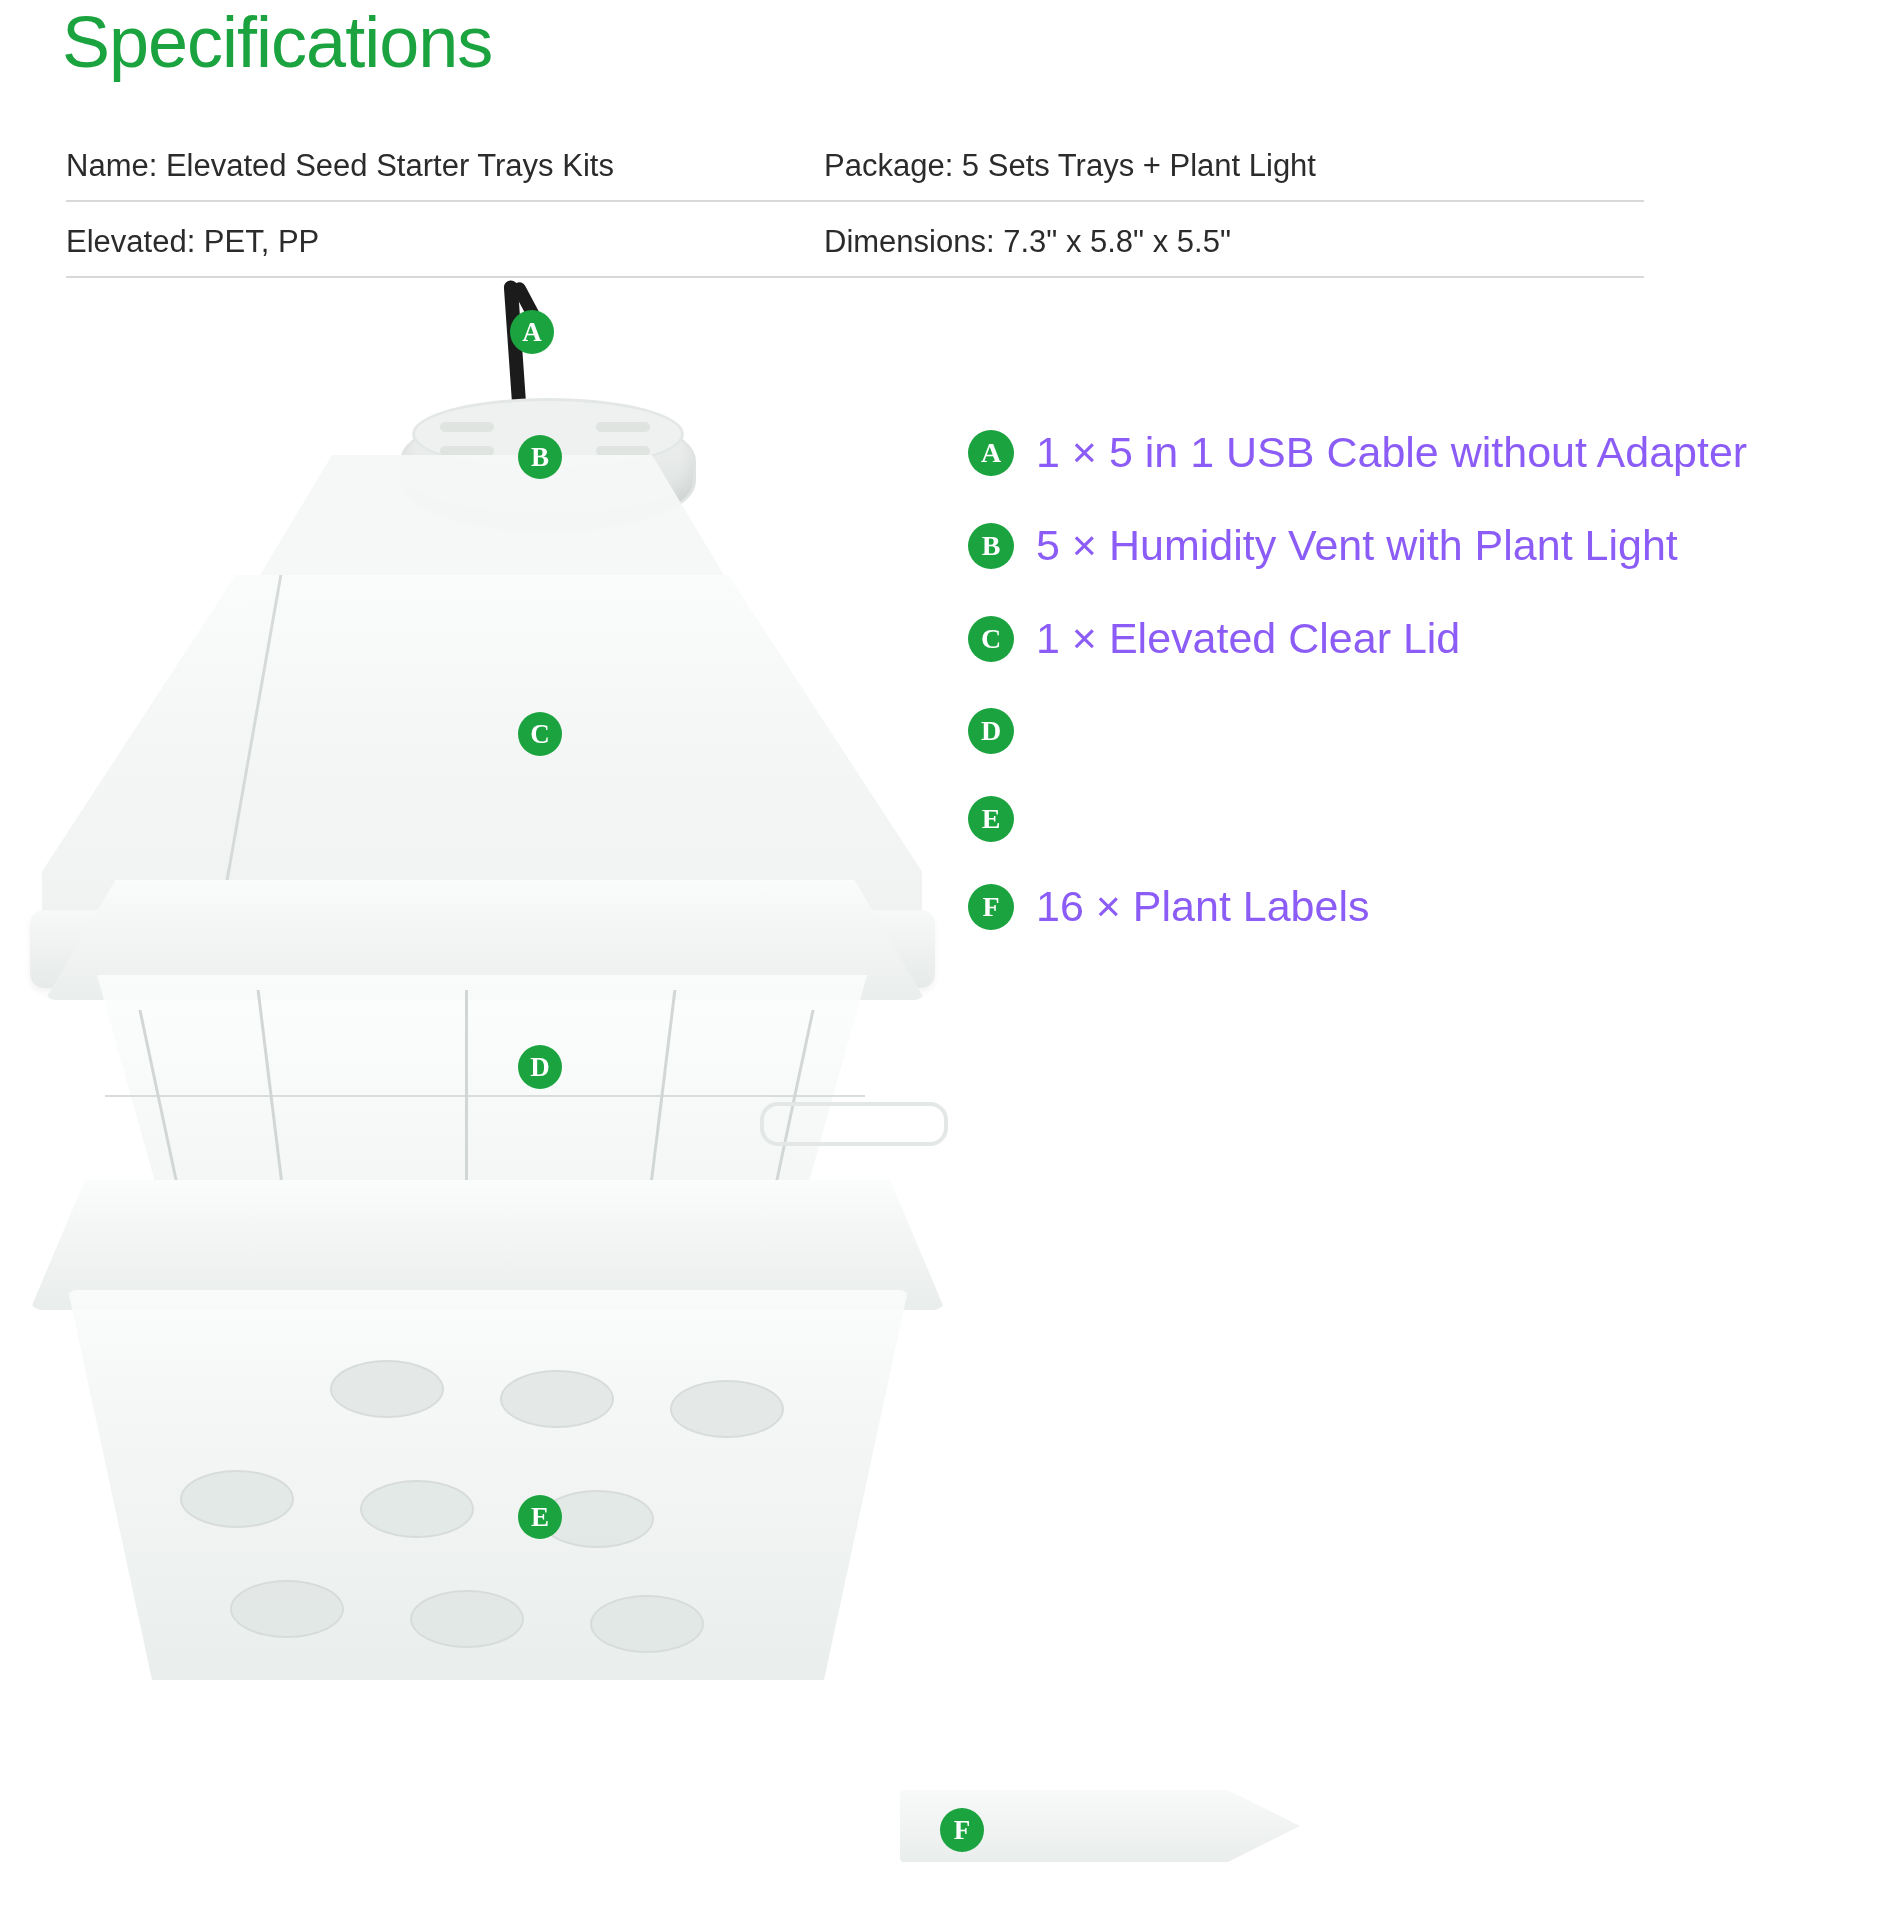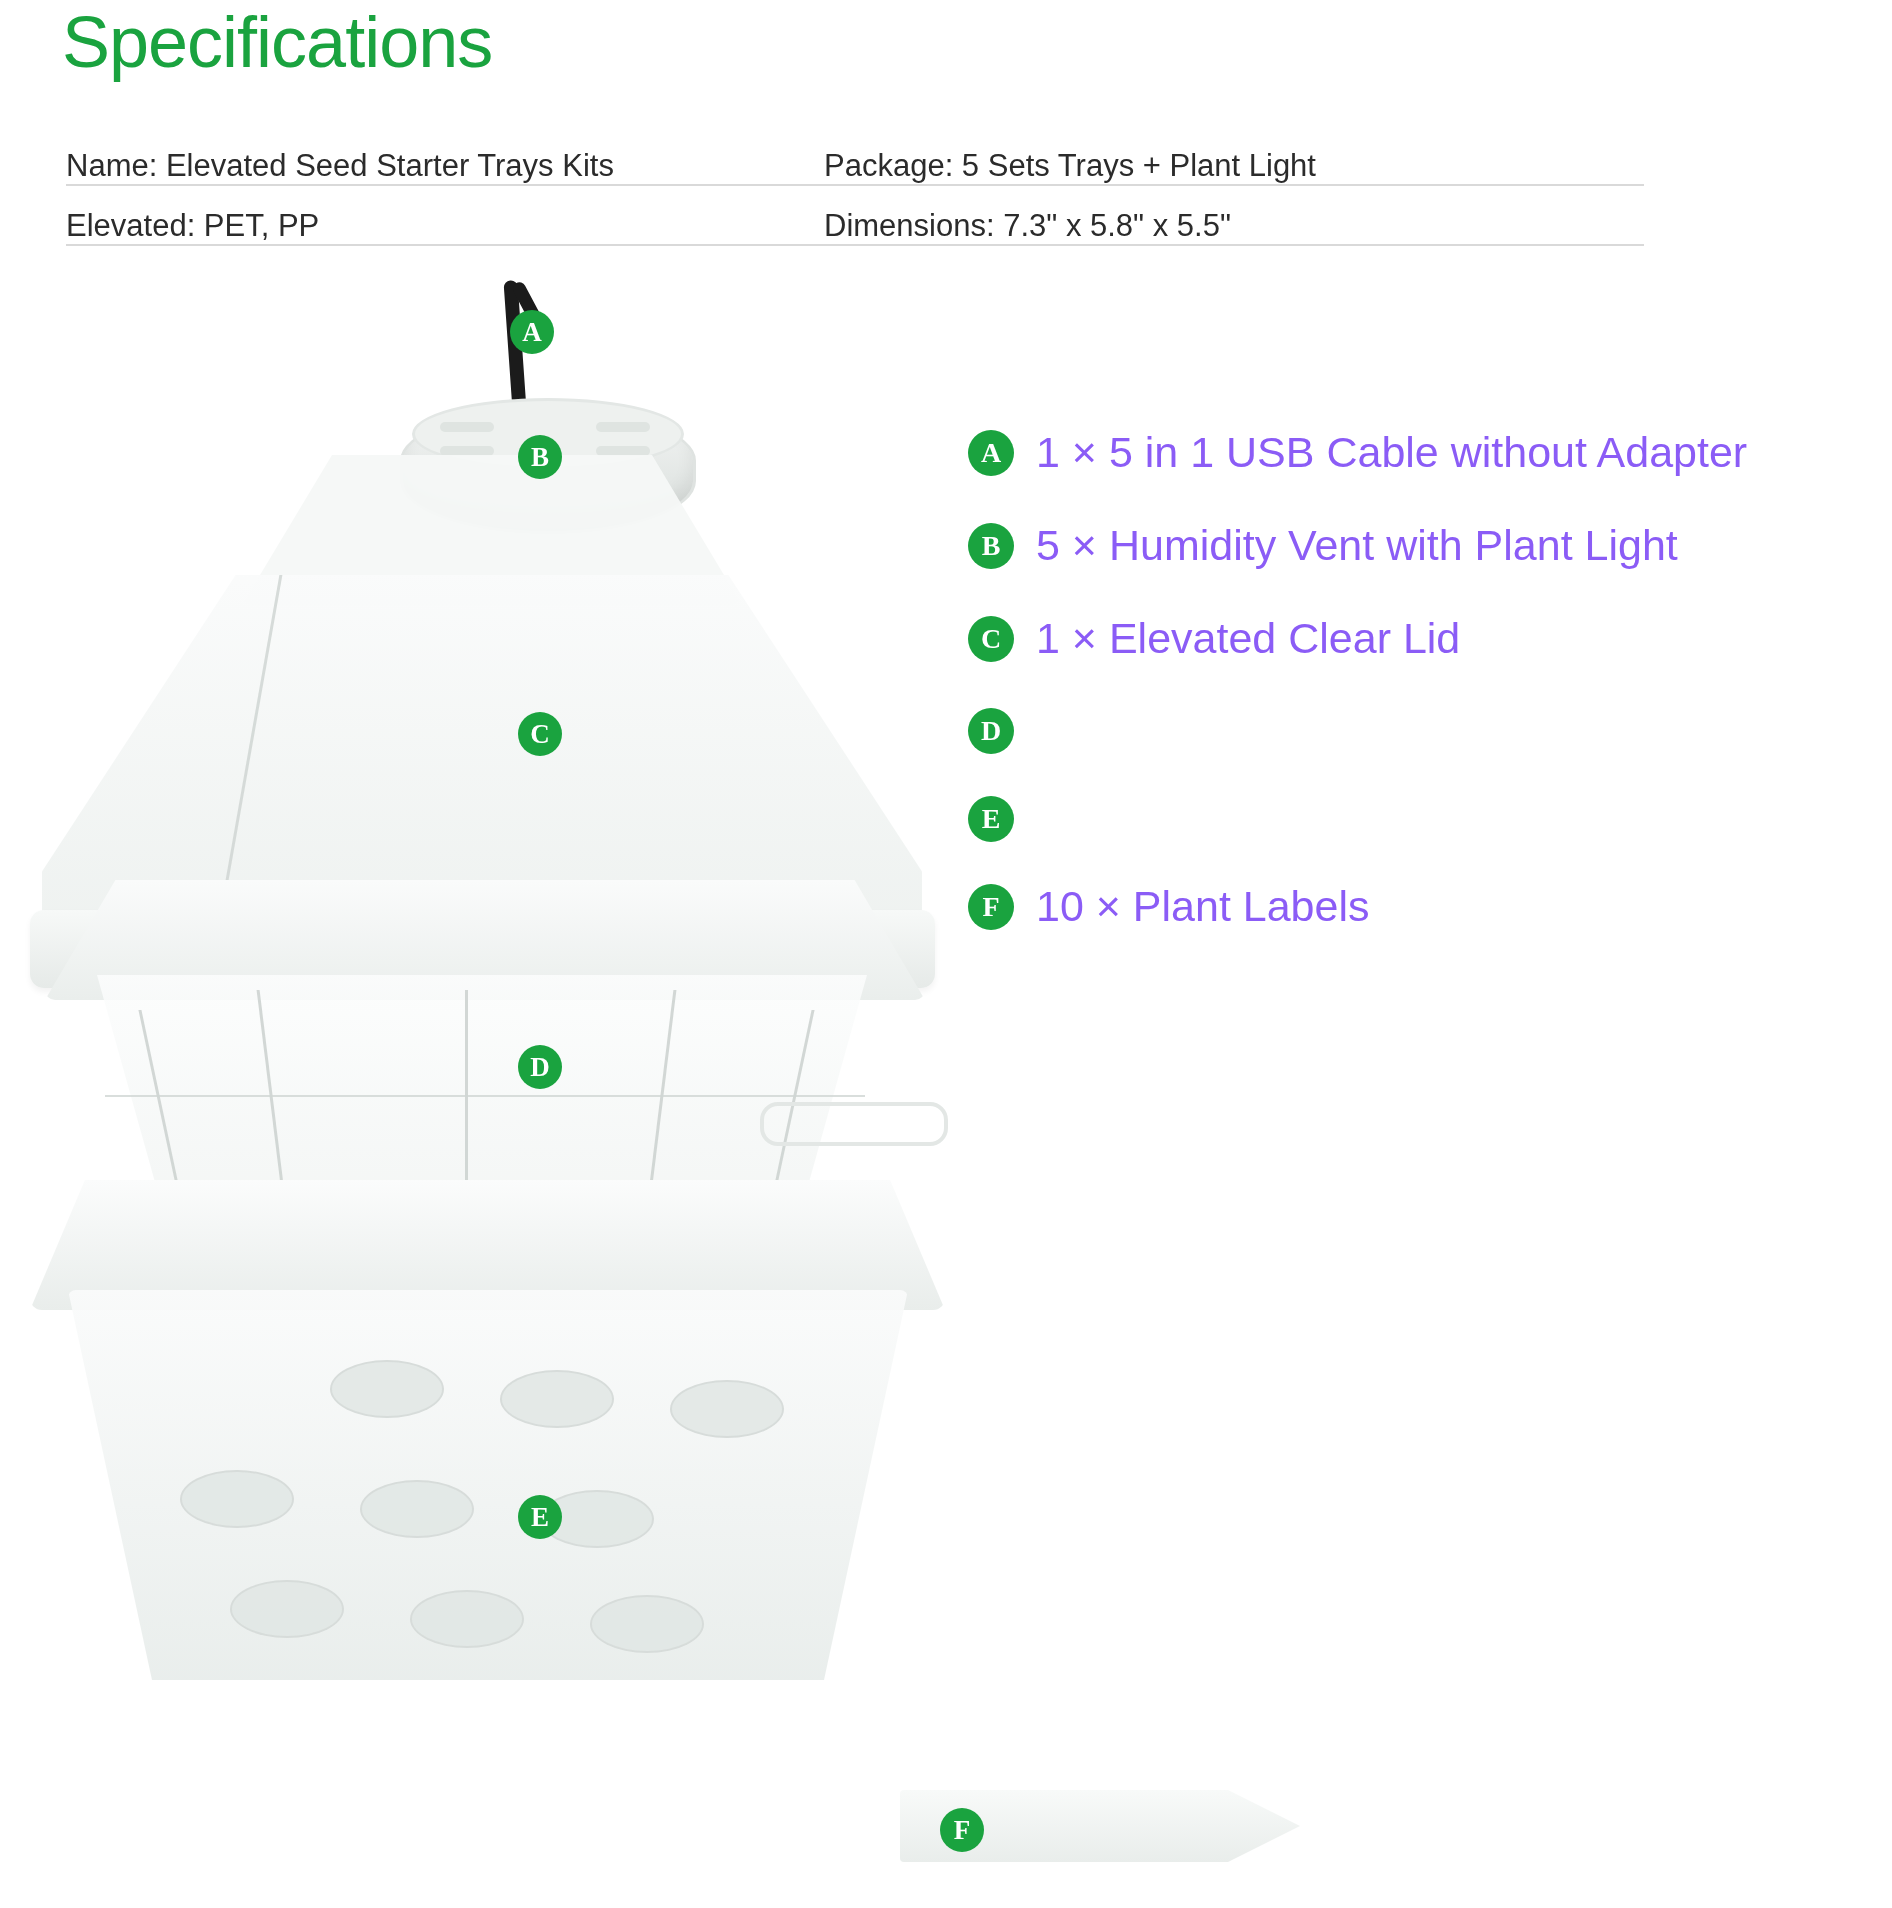--- a/index.html
+++ b/index.html
@@ -28,21 +28,21 @@
   }
 
   
   .spec-col {
     position: absolute;
     font-size: 31px;
     color: #2b2b2b;
   }
   .spec-line {
     border-bottom: 2px solid #d9d9d9;
-    padding-bottom: 0;
+    padding-bottom: 16px;
     margin-bottom: 22px;
     white-space: nowrap;
   }
   #spec-left  { left: 66px;  top: 148px; width: 790px; }
   #spec-right { left: 824px; top: 148px; width: 820px; }
 
   
   #legend {
     position: absolute;
     left: 968px;
@@ -393,15 +393,15 @@
     <div class="legend-text">1  × Elevated Clear Lid</div>
   </div>
   <div class="legend-item">
     <div class="badge">D</div>
   </div>
   <div class="legend-item">
     <div class="badge">E</div>
   </div>
   <div class="legend-item">
     <div class="badge">F</div>
-    <div class="legend-text">10  × Plant Labels</div>
+    <div class="legend-text">16  × Plant Labels</div>
   </div>
 </div>
 
 </body></html>

